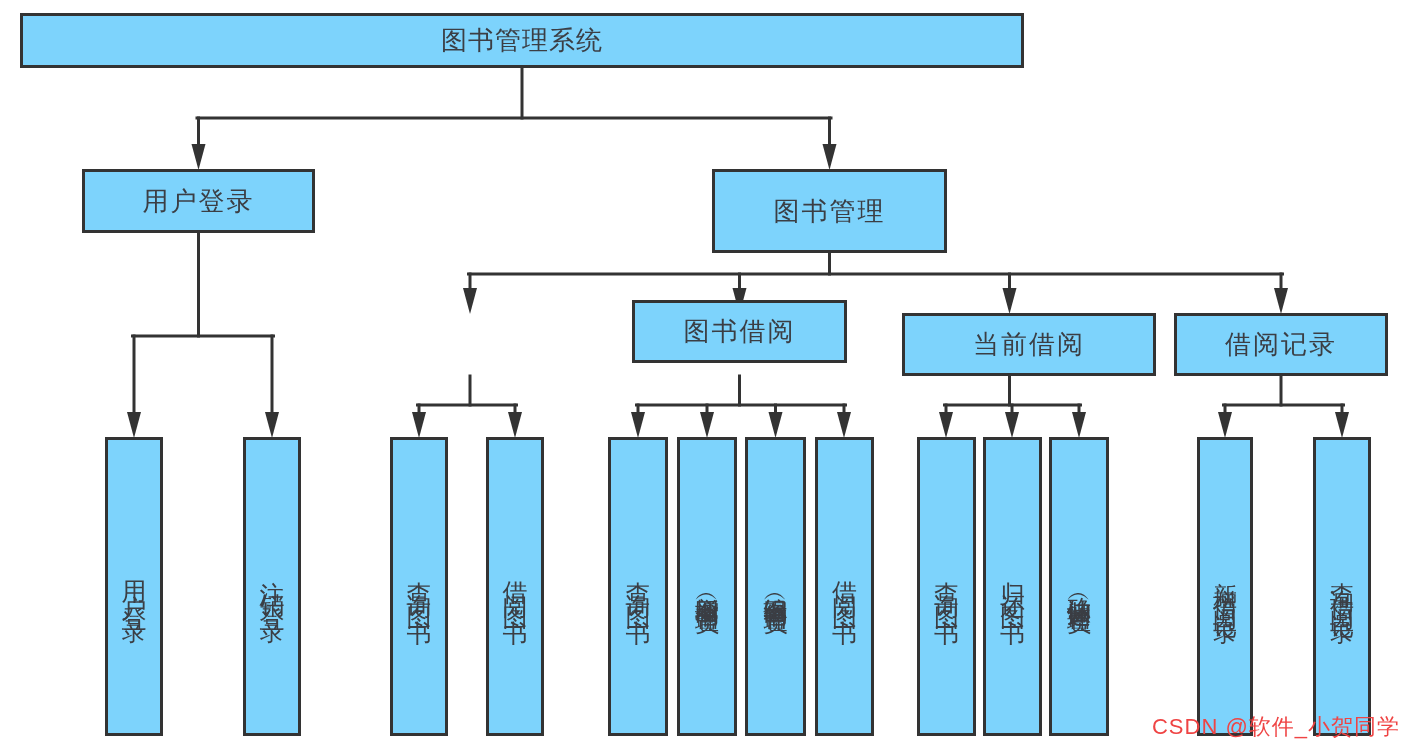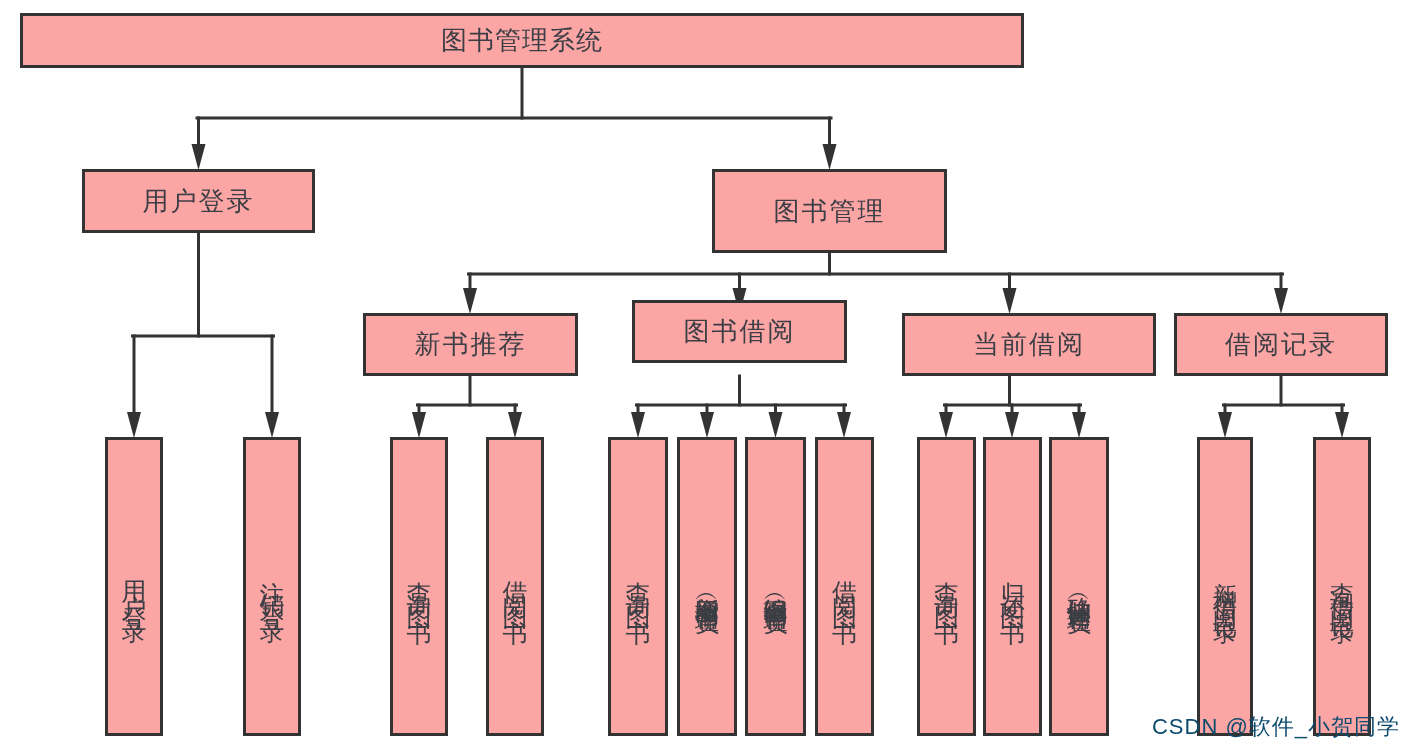--- a/index.html
+++ b/index.html
@@ -3,36 +3,36 @@
 <meta charset="utf-8">
 <style>
   html,body { margin:0; padding:0; background:#ffffff; }
   .stage {
     position:relative; width:1405px; height:747px; background:#ffffff;
     font-family:"Liberation Sans","DejaVu Sans",sans-serif; overflow:hidden;
   }
   .connectors { position:absolute; left:0; top:0; }
   .box {
     position:absolute; box-sizing:border-box;
-    border:3px solid #333333; background:#fca5a5;
+    border:3px solid #333333; background:#7dd3fc;
     display:flex; align-items:center; justify-content:center;
     color:#3b3e44;
   }
   .hbox { font-size:26px; letter-spacing:2px; white-space:nowrap; }
   .root-label { letter-spacing:1px; }
   .vbox {
     writing-mode:vertical-rl; text-orientation:mixed;
     font-size:24px; line-height:1;
   }
   .v4 { letter-spacing:13px; font-size:25px; }
   .v6 { letter-spacing:8px; }
   .vlong { letter-spacing:2px; }
   .watermark {
     position:absolute; right:5px; bottom:5px;
-    font-size:22px; color:#0c4a6e; letter-spacing:1px;
+    font-size:22px; color:#ef4444; letter-spacing:1px;
     white-space:nowrap; z-index:5;
   }
 </style>
 </head>
 <body>
 
 <div class="stage">
 
   <svg class="connectors" width="1405" height="747" viewBox="0 0 1405 747">
     <g stroke="#333333" stroke-width="3" fill="none" stroke-linecap="square">
@@ -98,21 +98,20 @@
       <polygon points="1218,412 1232,412 1225,438"></polygon>
       <polygon points="1335,412 1349,412 1342,438"></polygon>
     </g>
   </svg>
 
   <div class="box hbox root-label" style="left:20px;top:13px;width:1004px;height:55px">图书管理系统</div>
 
   <div class="box hbox" style="left:82px;top:169px;width:233px;height:64px">用户登录</div>
   <div class="box hbox" style="left:712px;top:169px;width:235px;height:84px">图书管理</div>
 
-  <div class="box hbox" style="left:363px;top:313px;width:215px;height:63px">新书推荐</div>
   <div class="box hbox" style="left:632px;top:300px;width:215px;height:63px">图书借阅</div>
   <div class="box hbox" style="left:902px;top:313px;width:254px;height:63px">当前借阅</div>
   <div class="box hbox" style="left:1174px;top:313px;width:214px;height:63px">借阅记录</div>
 
   <div class="box vbox v4" style="left:105px;top:437px;width:58px;height:299px">用户登录</div>
   <div class="box vbox v4" style="left:243px;top:437px;width:58px;height:299px">注销登录</div>
 
   <div class="box vbox v4" style="left:390px;top:437px;width:58px;height:299px">查询图书</div>
   <div class="box vbox v4" style="left:486px;top:437px;width:58px;height:299px">借阅图书</div>
 

